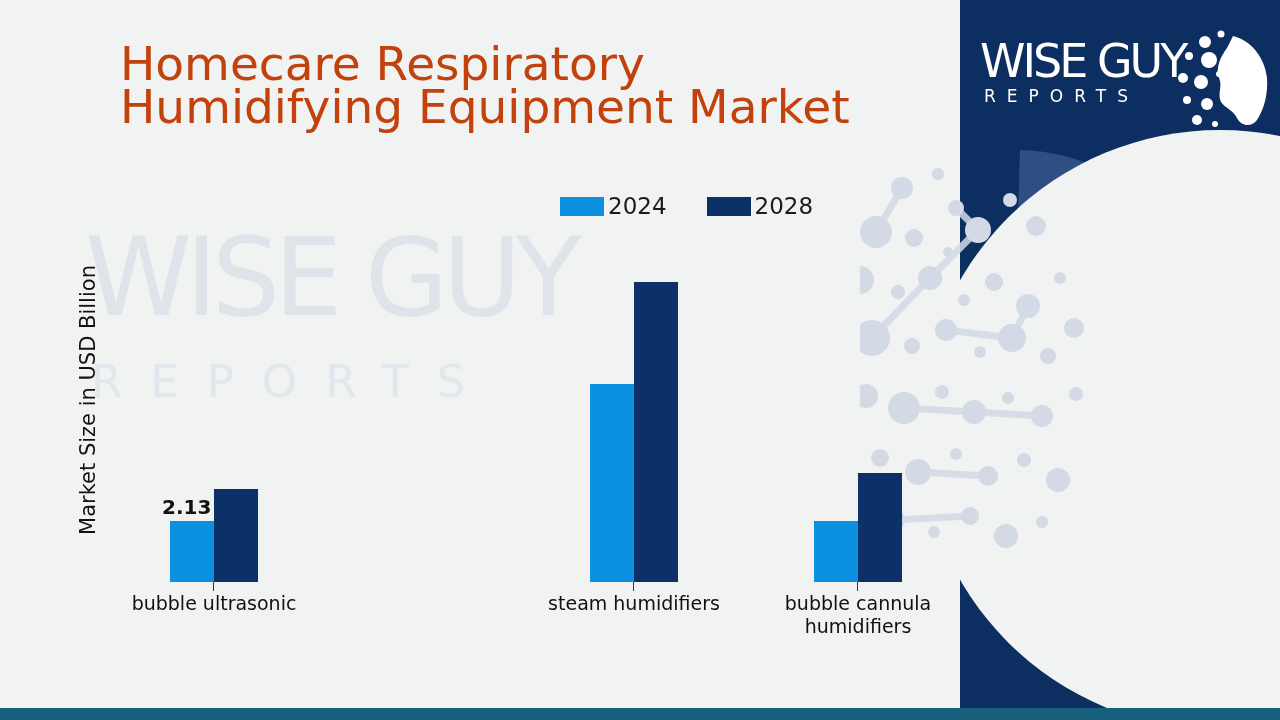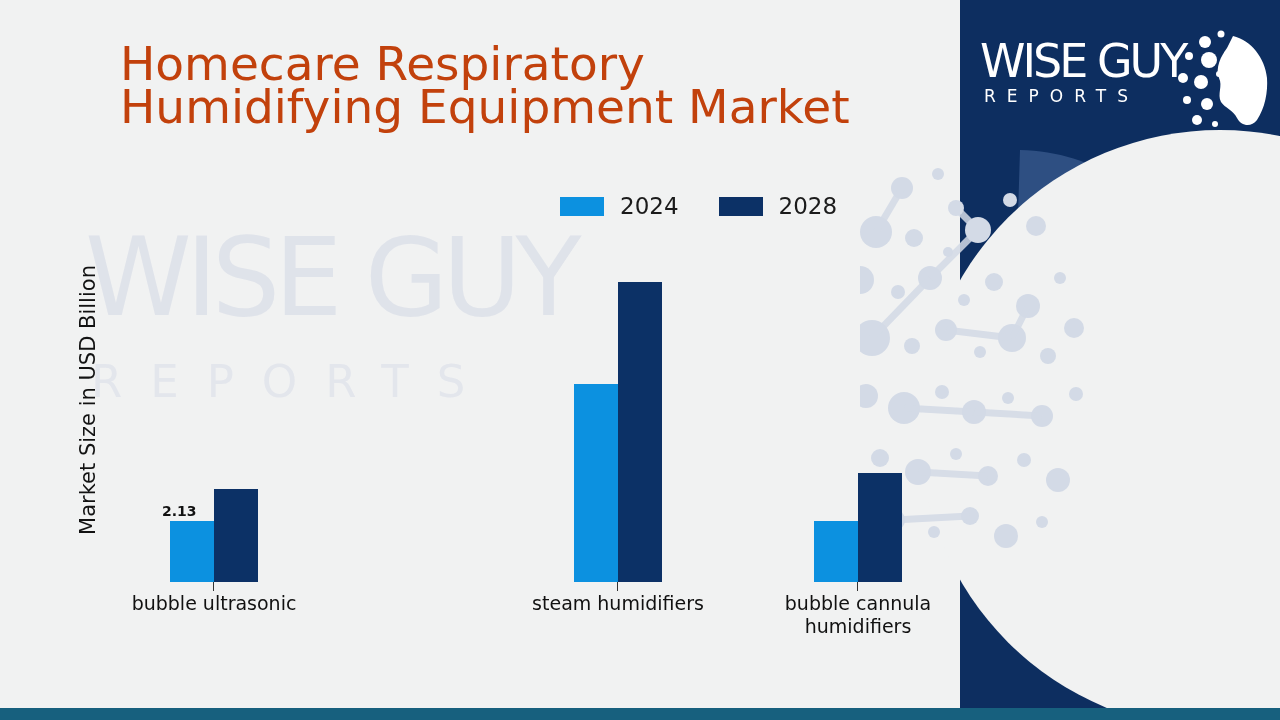--- a/index.html
+++ b/index.html
@@ -142,21 +142,21 @@
   .legend {
     position: absolute;
     left: 560px; top: 193px;
     display: flex;
     align-items: center;
     gap: 40px;
   }
   .legend-item {
     display: flex;
     align-items: center;
-    gap: 16px;
+    gap: 4px;
   }
   .legend-swatch {
     width: 44px; height: 19px;
     display: block;
   }
   .legend-label {
     font-size: 23px;
     color: #1b1b1b;
   }
 
@@ -195,21 +195,21 @@
     top: 412px;
     width: 200px;
     left: -56px;
     text-align: center;
     font-size: 19px;
     line-height: 23px;
     color: #111;
   }
   .value-label {
     position: absolute;
-    font-size: 14px;
+    font-size: 20px;
     font-weight: bold;
     color: #111;
     white-space: nowrap;
   }
 </style>
 </head>
 <body>
 
 <div id="page">
 
@@ -332,21 +332,21 @@
 
       <div class="group" style="left:72px;width:88px;">
         <div class="bar bar-a" style="background: rgb(12, 145, 224); height: 61.1614px;"></div>
         <div class="bar bar-b" style="background: rgb(12, 49, 102); height: 93.3214px;"></div>
         <div class="tick"></div>
         <div class="value-label" style="bottom: 63.1614px; left: -8px;">2.13</div>
         <div class="cat-label">bubble ultrasonic</div>
       </div>
 
 
-      <div class="group" style="left:476px;width:88px;">
+      <div class="group" style="left:492px;width:88px;">
         <div class="bar bar-a" style="background: rgb(12, 145, 224); height: 198.129px;"></div>
         <div class="bar bar-b" style="background: rgb(12, 49, 102); height: 300.064px;"></div>
         <div class="tick"></div>
         <div class="cat-label">steam humidifiers</div>
       </div>
 
       <div class="group" style="left:716px;width:88px;">
         <div class="bar bar-a" style="background: rgb(12, 145, 224); height: 61.1614px;"></div>
         <div class="bar bar-b" style="background: rgb(12, 49, 102); height: 109.114px;"></div>
         <div class="tick"></div>

